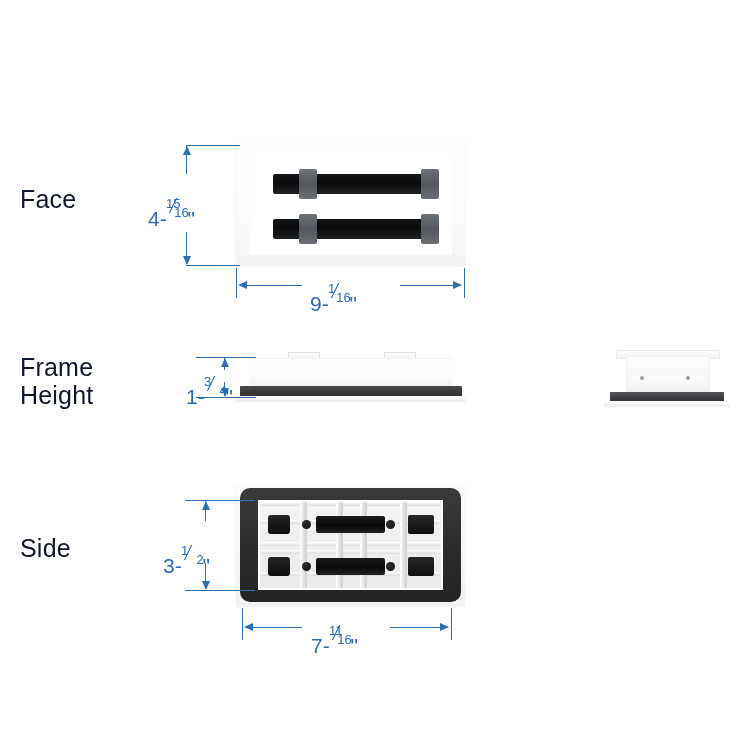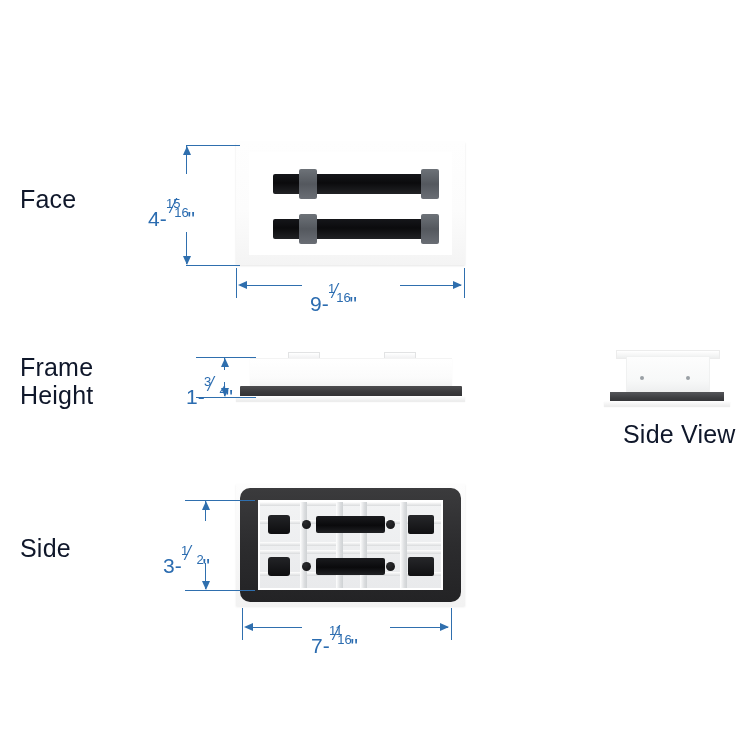--- a/index.html
+++ b/index.html
@@ -261,21 +261,20 @@
   </div>
 
   <div class="side">
     <div class="side-top"></div>
     <div class="side-body"></div>
     <div class="side-screw s1"></div>
     <div class="side-screw s2"></div>
     <div class="side-gasket"></div>
     <div class="side-flange"></div>
   </div>
-  <div class="lbl" style="left:623px;top:419px;">Side View</div>
 
   <div class="lbl" style="left:20px;top:533px;">Side</div>
 
   <div class="neck">
     <div class="neck-gasket"></div>
     <div class="neck-opening">
       <div class="rib" style="top:0px;"></div>
       <div class="rib" style="top:18px;"></div>
       <div class="rib" style="top:40px;"></div>
       <div class="rib" style="top:48px;"></div>

